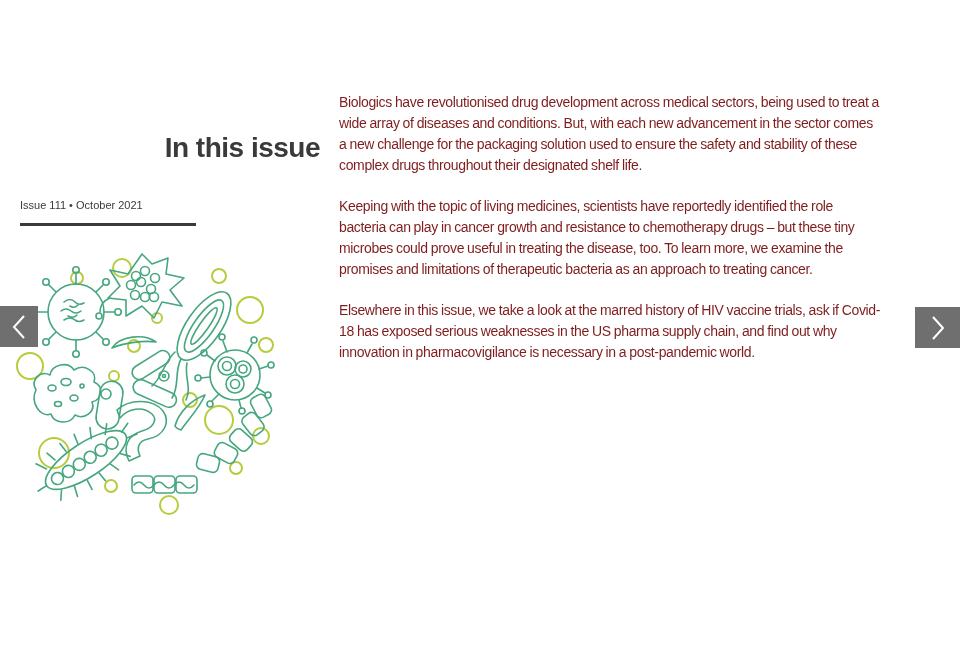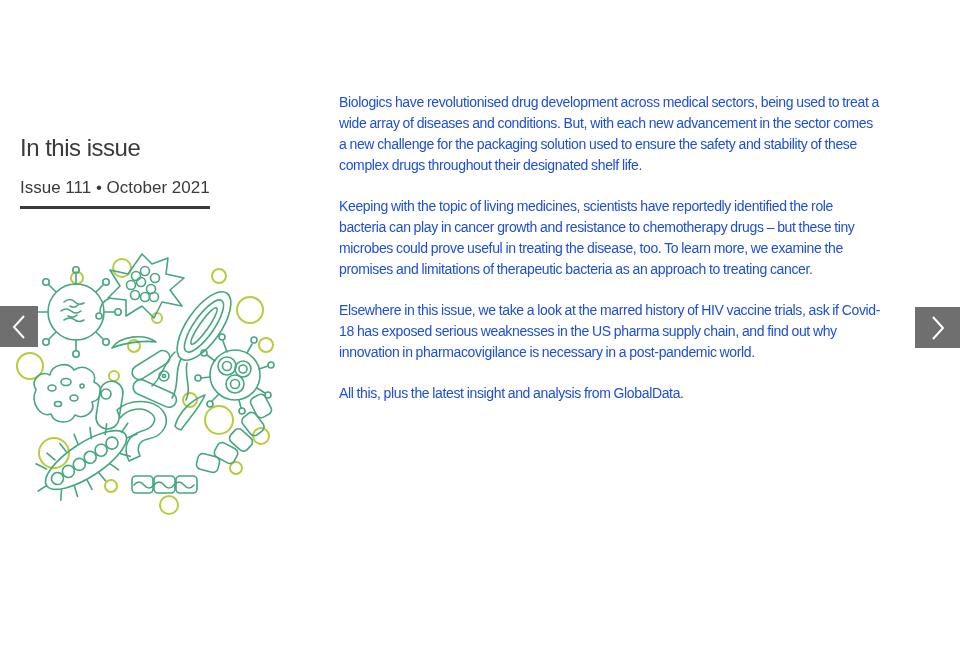--- a/index.html
+++ b/index.html
@@ -12,44 +12,45 @@
   .page {
     position: relative;
     width: 960px; height: 655px;
     background: #ffffff;
     overflow: hidden;
   }
   
   .left-col { position: absolute; left: 20px; top: 131px; width: 300px; }
   .page-title {
     margin: 0;
-    font-size: 24px; line-height: 34px;
-    font-weight: 400; color: #3a3a3a;
+    font-size: 28px; line-height: 34px;
+    font-weight: 700; color: #3a3a3a;
     letter-spacing: -0.5px;
+    text-align: right;
   }
   .issue-line {
     display: inline-block;
-    margin-top: 12px;
+    margin-top: 29px;
     padding-bottom: 7px;
     min-width: 176px;
     border-bottom: 3px solid #3a3a3a;
-    font-size: 17px; line-height: 22px;
+    font-size: 11px; line-height: 22px;
     color: #3a3a3a; white-space: nowrap;
   }
   
   .illustration { position: absolute; left: 14px; top: 248px; width: 262px; height: 268px; }
   .illustration svg { display: block; }
   .lime { fill: none; stroke: #b6cc3e; stroke-width: 2; }
   .teal { fill: none; stroke: #45a67f; stroke-width: 1.6; stroke-linecap: round; stroke-linejoin: round; }
   
   .text-col {
     position: absolute; left: 339px; top: 92px; width: 574px;
     font-size: 14px; line-height: 21px;
     letter-spacing: -0.35px; word-spacing: -0.5px;
-    color: #1d4ed8;
+    color: #7f1d1d;
   }
   .text-col p { margin: 0 0 20px 0; white-space: pre-line; }
   .signature { margin: 0; }
   .signature strong { font-weight: 700; }
   
   .nav-btn {
     position: absolute;
     background: #6f6f6f;
     border: none; padding: 0; margin: 0;
     display: flex; align-items: center; justify-content: center;
@@ -236,21 +237,20 @@
 wide array of diseases and conditions. But, with each new advancement in the sector comes
 a new challenge for the packaging solution used to ensure the safety and stability of these
 complex drugs throughout their designated shelf life.</p>
     <p>Keeping with the topic of living medicines, scientists have reportedly identified the role
 bacteria can play in cancer growth and resistance to chemotherapy drugs – but these tiny
 microbes could prove useful in treating the disease, too. To learn more, we examine the
 promises and limitations of therapeutic bacteria as an approach to treating cancer.</p>
     <p>Elsewhere in this issue, we take a look at the marred history of HIV vaccine trials, ask if Covid-
 18 has exposed serious weaknesses in the US pharma supply chain, and find out why
 innovation in pharmacovigilance is necessary in a post-pandemic world.</p>
-    <p>All this, plus the latest insight and analysis from GlobalData.</p>
   </div>
 
   <button class="nav-btn nav-prev">
     <svg width="14" height="26" viewBox="0 0 14 26">
       <polyline points="12,2 2,13 12,24" fill="none" stroke="#ffffff" stroke-width="2"></polyline>
     </svg>
   </button>
   <button class="nav-btn nav-next">
     <svg width="14" height="26" viewBox="0 0 14 26">
       <polyline points="2,2 12,13 2,24" fill="none" stroke="#ffffff" stroke-width="2"></polyline>

